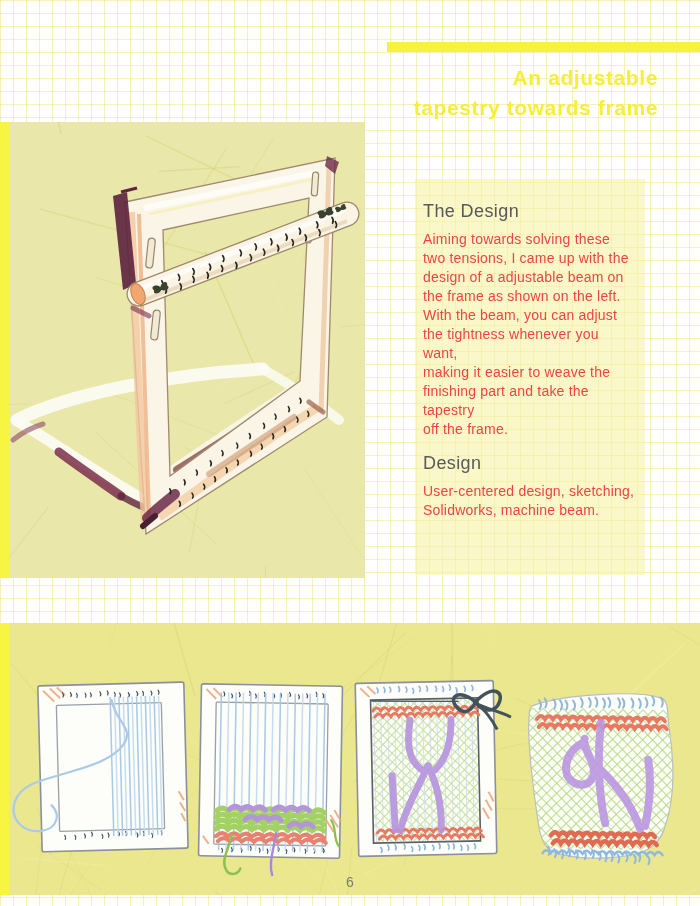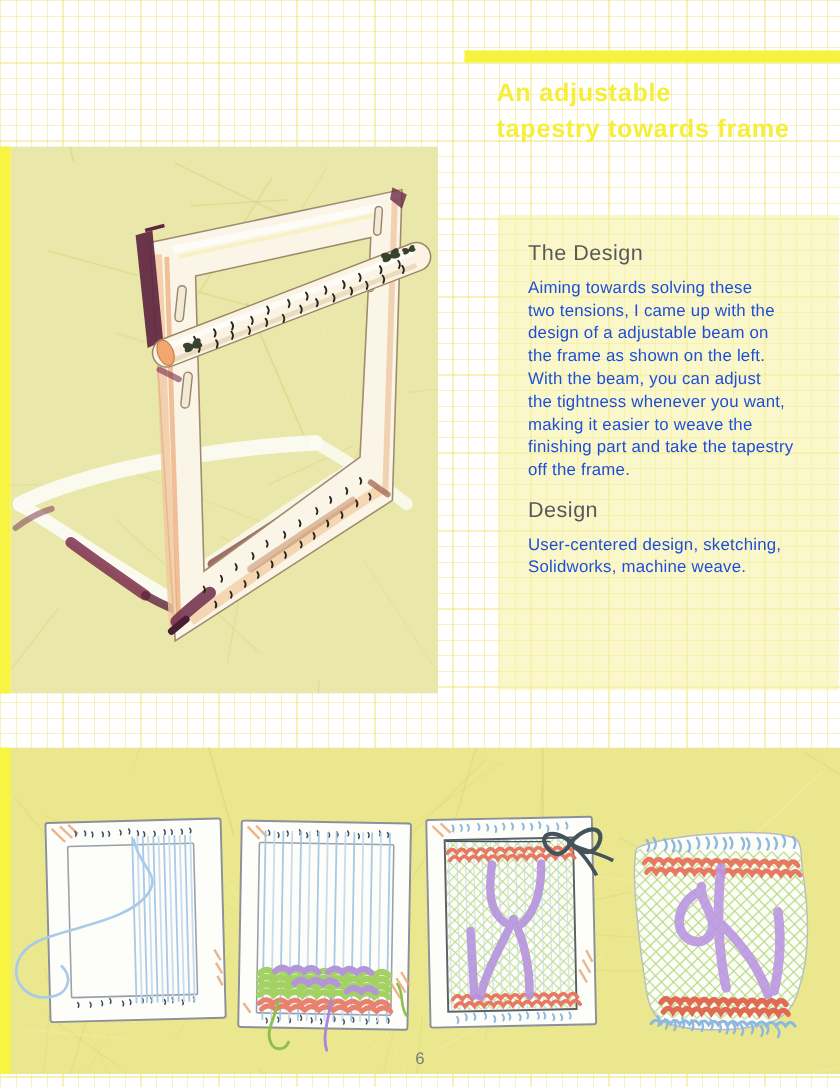--- a/index.html
+++ b/index.html
@@ -6,34 +6,34 @@
   body{
     width:700px;height:906px;position:relative;overflow:hidden;
     background-color:#ffffff;
     background-image:
       repeating-linear-gradient(to right, rgba(238,228,120,.5) 0px, rgba(238,228,120,.5) 1px, transparent 1px, transparent 13px),
       repeating-linear-gradient(to bottom, rgba(238,228,120,.5) 0px, rgba(238,228,120,.5) 1px, transparent 1px, transparent 13px);
     font-family:"Liberation Sans", sans-serif;
   }
   .topbar{position:absolute;left:387px;top:42px;width:313px;height:10px;background:#f7f23f;}
   .title{
-    position:absolute;right:42px;top:63px;
+    position:absolute;right:42px;top:63px;text-align:right;
     color:#f6ee38;font-size:21px;line-height:30px;letter-spacing:.6px;font-weight:bold;
   }
   .title span{display:block;}
   .panel{position:absolute;left:9px;top:122px;width:356px;height:456px;}
   .strip-left-panel{position:absolute;left:0;top:122px;width:9px;height:456px;background:#f8f542;}
   .strip-left-band{position:absolute;left:0;top:623px;width:9px;height:272px;background:#f8f542;}
   .textbox{
-    position:absolute;left:415px;top:179px;width:284px;height:396px;
+    position:absolute;left:415px;top:179px;width:230px;height:396px;
     background:rgba(246,240,160,0.55);
-    padding:22px 8px 0 25px;box-sizing:border-box;
+    padding:22px 8px 0 8px;box-sizing:border-box;
   }
   .textbox h2{font-size:18px;font-weight:normal;color:#58595b;margin:0 0 8px 0;letter-spacing:.4px;}
-  .textbox p{font-size:14px;color:#1d4ed8;line-height:19px;margin:0 0 14px 0;white-space:pre-line;letter-spacing:.2px;}
+  .textbox p{font-size:14px;color:#ef4444;line-height:19px;margin:0 0 14px 0;white-space:pre-line;letter-spacing:.2px;}
   .band{position:absolute;left:0;top:623px;width:700px;height:272px;}
   .pagenum{position:absolute;left:0;top:874px;width:700px;text-align:center;font-size:14px;color:#7a7c7e;}
 </style>
 </head>
 <body>
 
 <div class="topbar"></div>
 
 <div class="title">
   <span>An adjustable</span>
@@ -625,16 +625,16 @@
 two tensions, I came up with the
 design of a adjustable beam on
 the frame as shown on the left.
 With the beam, you can adjust
 the tightness whenever you want,
 making it easier to weave the
 finishing part and take the tapestry
 off the frame.</p>
   <h2>Design</h2>
   <p>User-centered design, sketching,
-Solidworks, machine weave.</p>
+Solidworks, machine beam.</p>
 </div>
 
 <div class="pagenum">6</div>
 
 </body></html>

